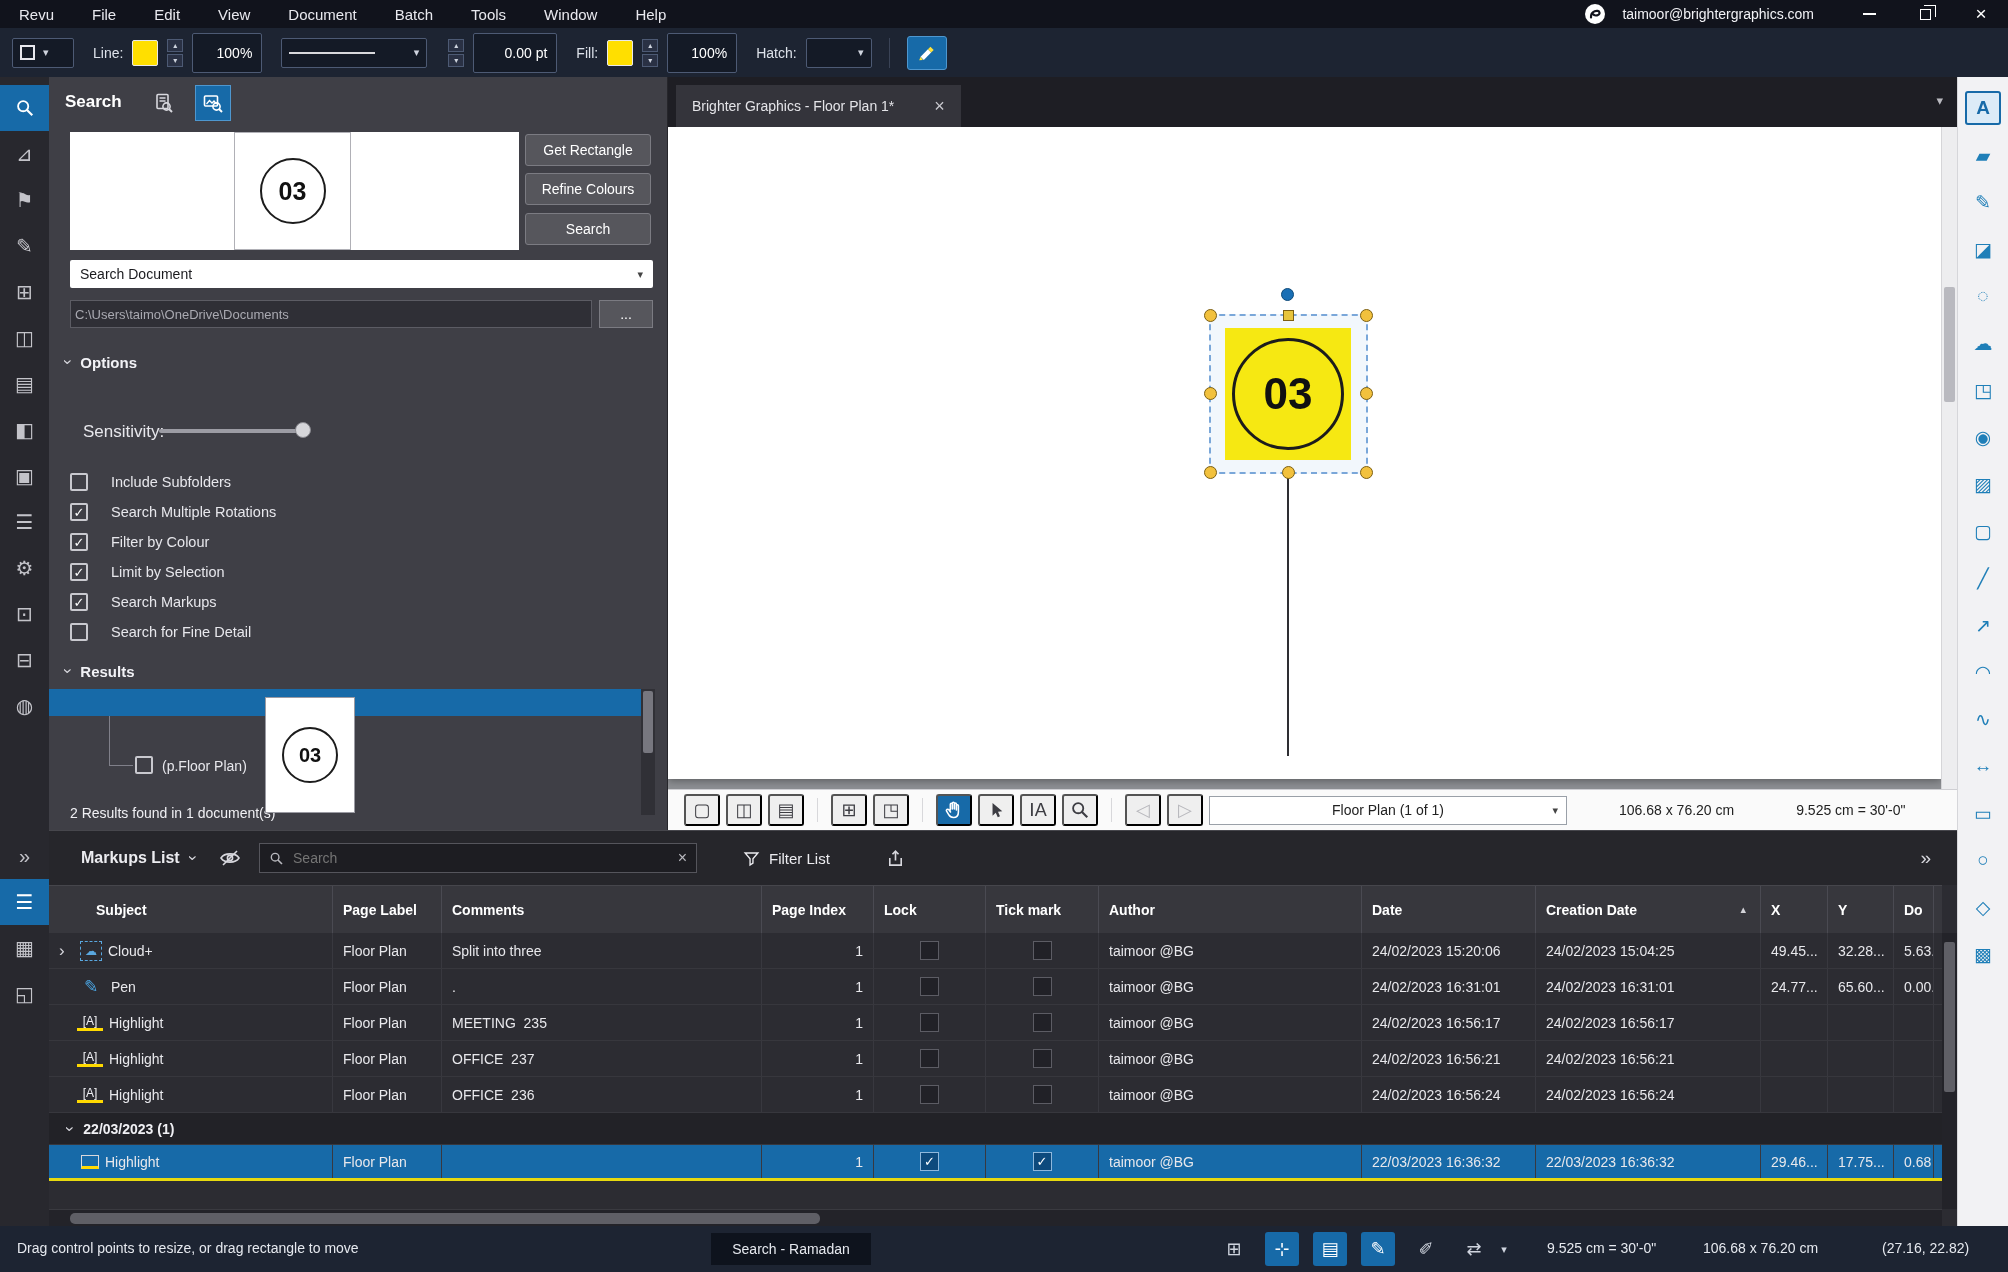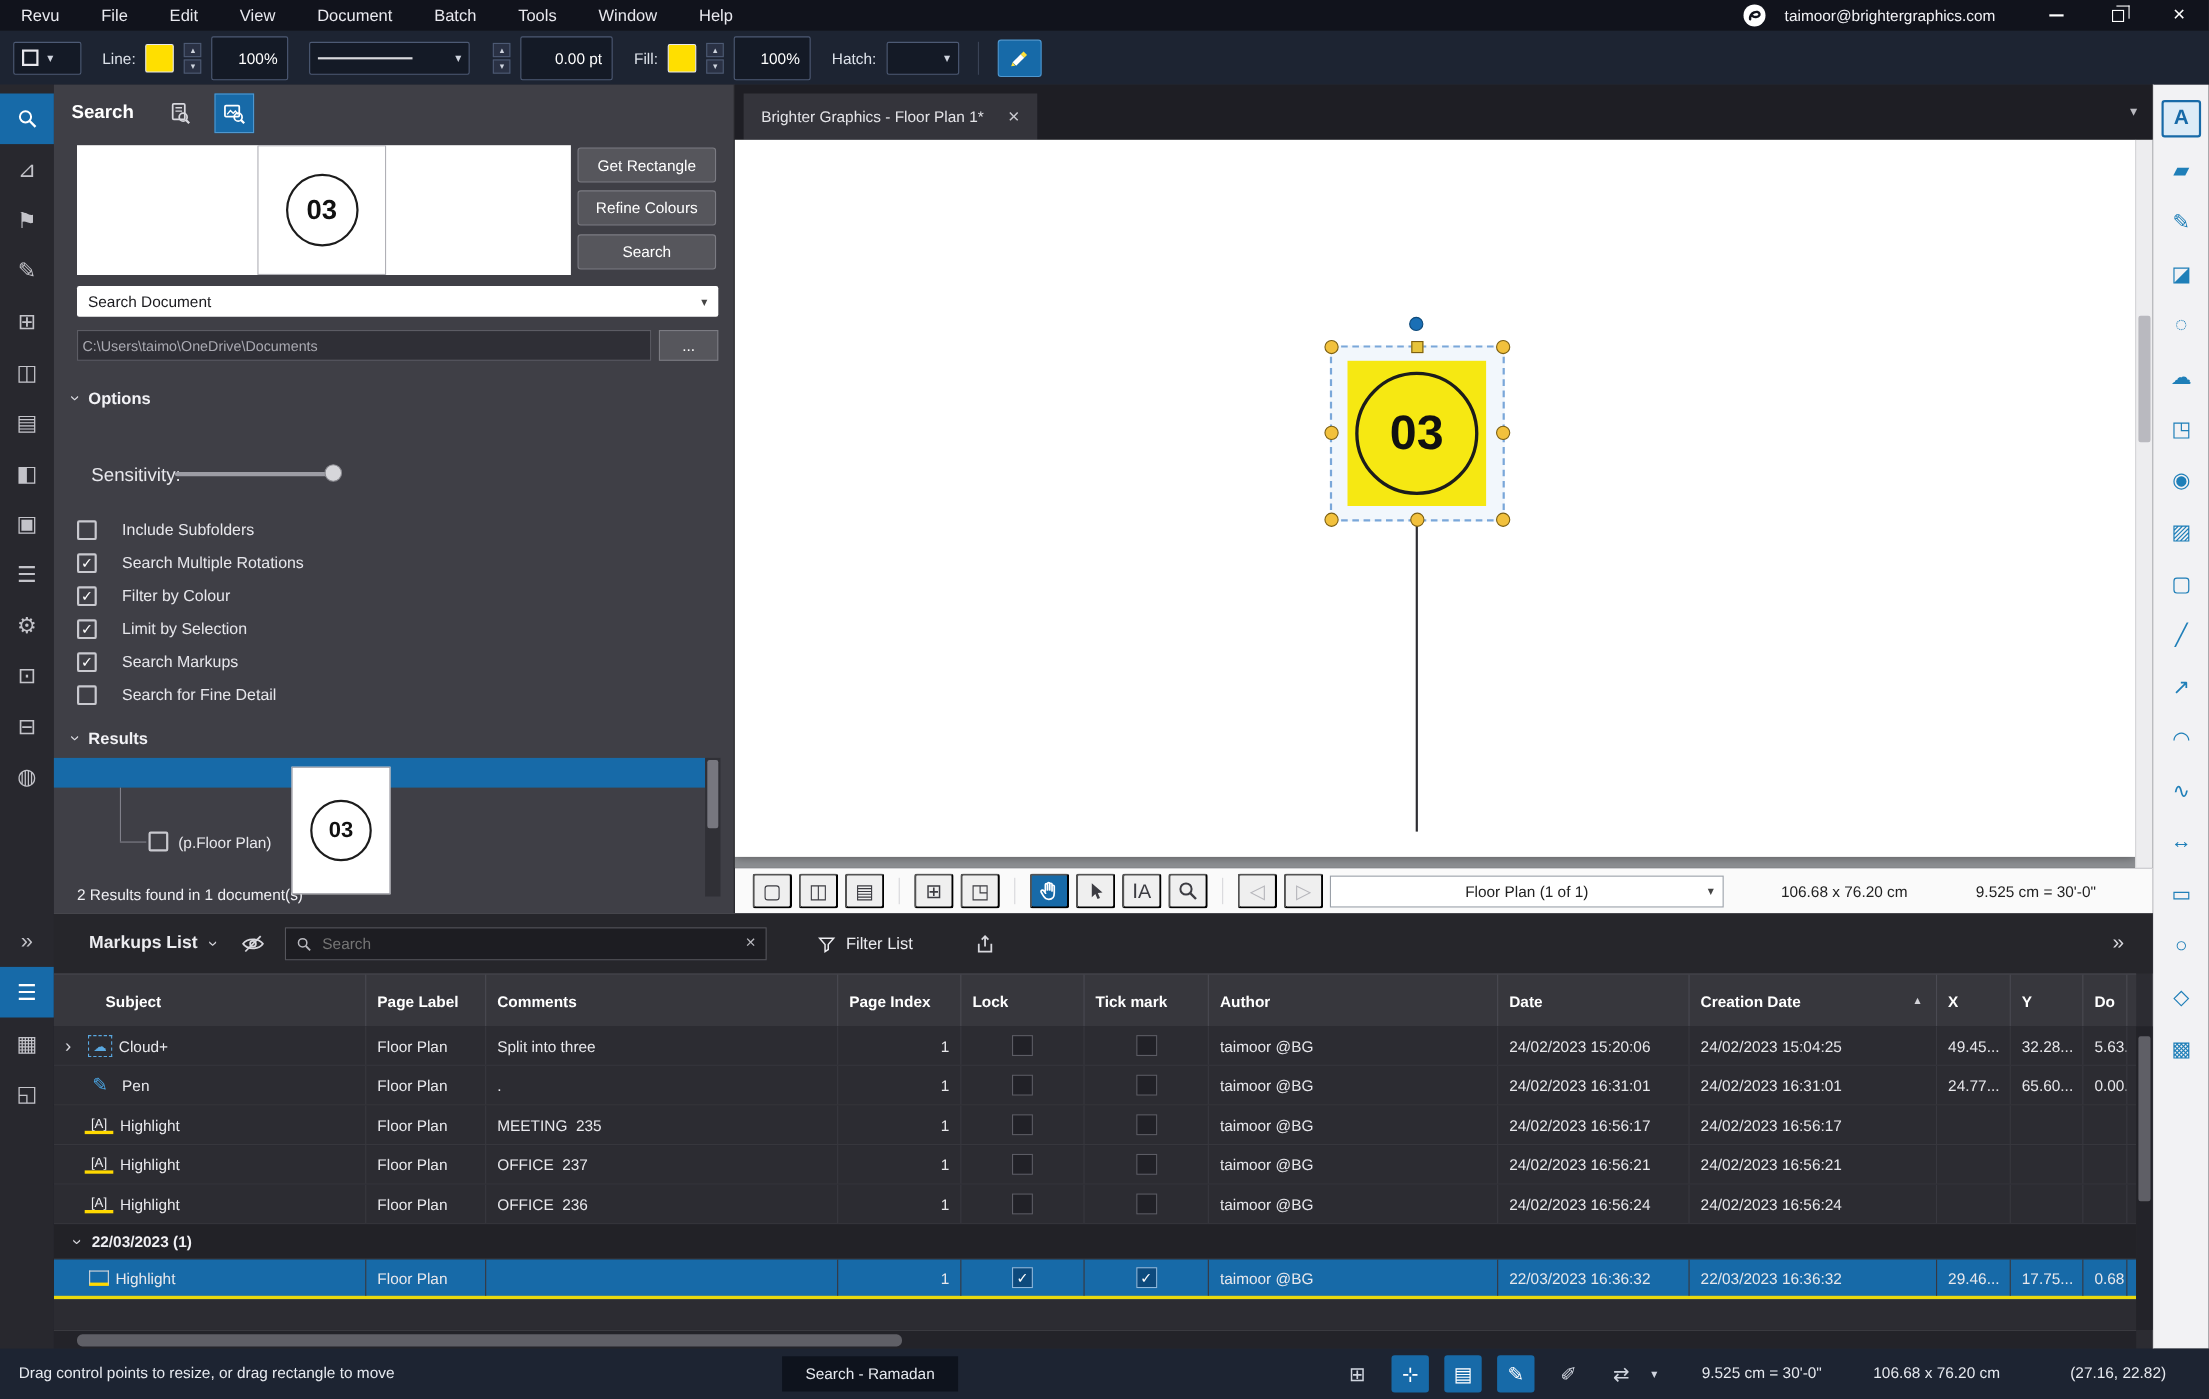--- a/index.html
+++ b/index.html
@@ -77,21 +77,21 @@
   .sp-reslabel{position:absolute;left:113px;top:681px;font-size:14px}
   .sp-resthumb{position:absolute;left:216px;top:620px;width:90px;height:116px;background:#fff;border:1px solid #9a9aa2;display:flex;align-items:center;justify-content:center;z-index:2}
   .sp-resthumb .circ{width:56px;height:56px;font-size:20px;border-width:2px}
   .sp-vscroll{position:absolute;left:592px;top:612px;width:14px;height:126px;background:#303036}
   .sp-vscroll .thumb{position:absolute;left:2px;right:2px;top:2px;height:62px;background:#77777f;border-radius:2px}
   .sp-status{position:absolute;left:21px;top:728px;font-size:14px;color:#f0f0f4}
 
   
   .center{flex:1;display:flex;flex-direction:column;min-width:0}
   .tabbar{height:50px;background:#1e1e24;display:flex;align-items:flex-end;flex:none;position:relative}
-  .tab{margin-left:8px;height:42px;background:#34343b;display:flex;align-items:center;padding:0 16px;gap:22px;color:#e4e4e8;font-size:14px}
+  .tab{margin-left:8px;height:42px;background:#34343b;display:flex;align-items:center;padding:0 16px;gap:40px;color:#e4e4e8;font-size:14px}
   .tab-close{color:#c9c9cf;font-size:18px}
   .tabbar-chev{position:absolute;right:14px;top:16px;color:#b9b9bf;font-size:13px}
   .canvas{flex:1;background:#8d8f93;position:relative;overflow:hidden}
   .page{position:absolute;left:0;top:0;right:16px;height:652px;background:#fff;box-shadow:0 2px 8px rgba(0,0,0,.35)}
   .canvas-vscroll{position:absolute;right:0;top:0;width:16px;bottom:0;background:#ededef;border-left:1px solid #d5d5d8}
   .canvas-vscroll .thumb{position:absolute;left:2px;right:2px;top:160px;height:115px;background:#b9b9bf;border-radius:2px}
   .sel-rect{position:absolute;left:541px;top:187px;width:159px;height:160px;border:2px dashed #7aa7d9;background:rgba(130,175,225,.10)}
   .markup-square{position:absolute;left:557px;top:201px;width:126px;height:132px;background:#f6e812;display:flex;align-items:center;justify-content:center}
   .markup-square .circ{width:112px;height:112px;font-size:44px;border-width:3px}
   .handle{position:absolute;width:13px;height:13px;border-radius:50%;background:#f2c13d;border:1.5px solid #7c5f12}

